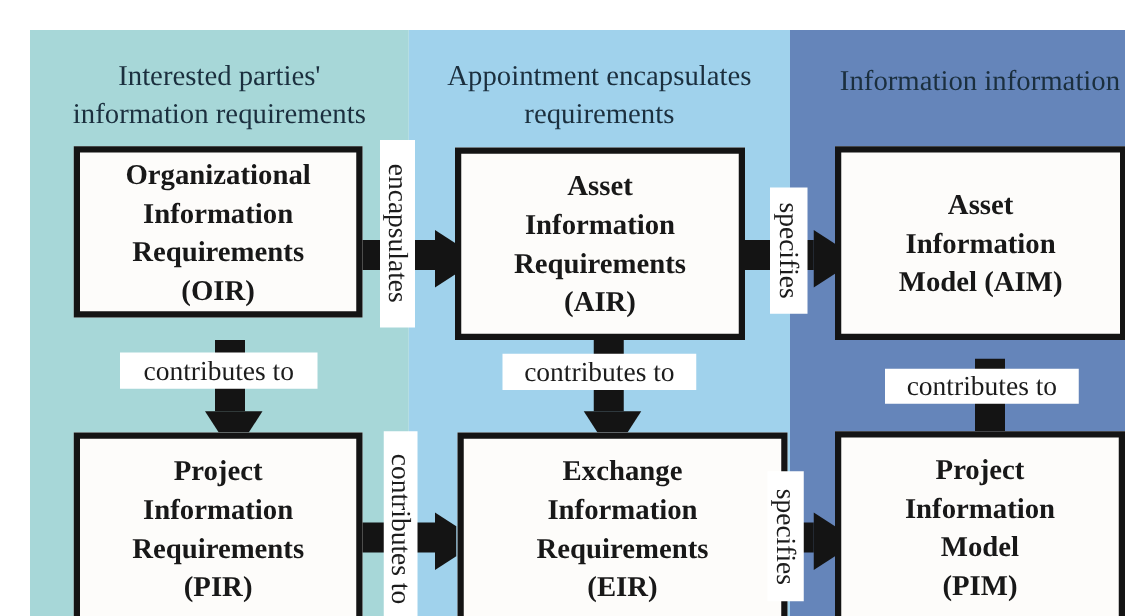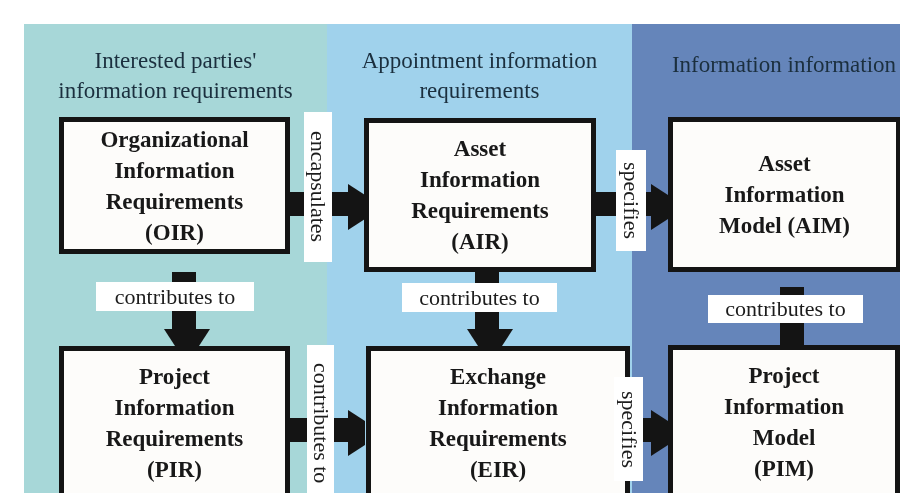--- a/index.html
+++ b/index.html
@@ -100,21 +100,21 @@
 </head>
 <body>
 
 <div class="diagram">
 
   <div class="col col1">
     <div class="col-header">Interested parties'
 information requirements</div>
   </div>
   <div class="col col2">
-    <div class="col-header">Appointment information
+    <div class="col-header">Appointment encapsulates
 requirements</div>
   </div>
   <div class="col col3">
     <div class="col-header">Information information</div>
   </div>
 
   <div class="hline" style="left:263px; top:168px; width:61px;"></div>
   <div class="head head-right" style="left:324px; top:160px;"></div>
 
   <div class="vline" style="left:148px; top:248px; height:57px;"></div>

